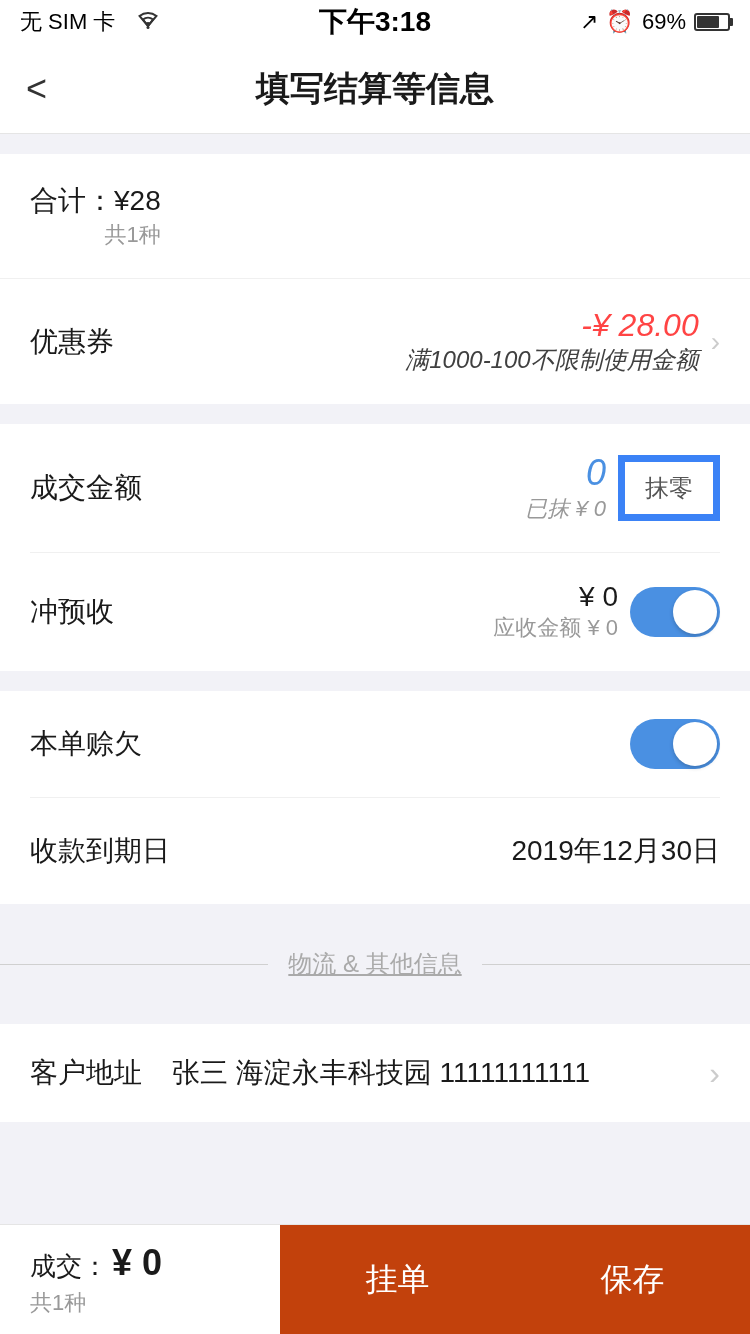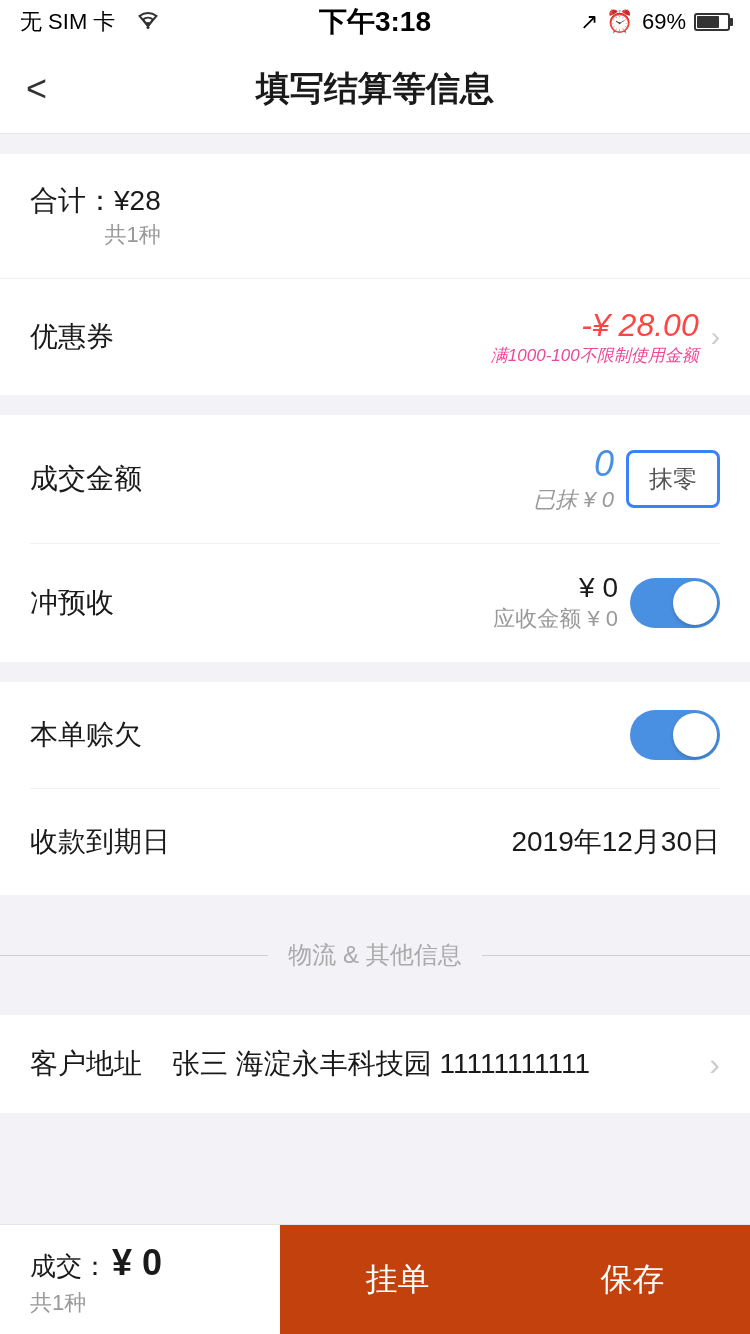--- a/index.html
+++ b/index.html
@@ -172,22 +172,22 @@
     .row-value {
       text-align: right;
       font-style: italic;
     }
     .discount-amount {
       font-size: 32px;
       color: #ff4444;
       font-weight: 500;
     }
     .discount-desc {
-      font-size: 17px;
-      color: #ec4899;
+      font-size: 24px;
+      color: #404040;
     }
     .chevron {
       font-size: 28px;
       color: #ccc;
     }
 
     
     .amount-input {
       font-size: 36px;
       color: #4a90e2;
@@ -195,22 +195,22 @@
       border: none;
       outline: none;
       text-align: right;
       width: 80px;
     }
     .amount-subtext {
       font-size: 22px;
       color: #999;
     }
     .round-btn {
-      border: 3px solid #3b82f6;
-      border-radius: 8px;
+      border: 7px solid #3b82f6;
+      border-radius: 0;
       padding: 10px 20px;
       font-size: 24px;
       color: #555;
       background: #fff;
       cursor: pointer;
     }
 
     
     .toggle {
       width: 90px;
@@ -261,20 +261,21 @@
       gap: 20px;
     }
     .sep-line {
       flex: 1;
       height: 1px;
       background: #d0d0d0;
     }
     .sep-text {
       font-size: 24px;
       color: #aaa;
+      text-decoration: underline;
     }
 
     
     .address-row {
       display: flex;
       align-items: center;
       justify-content: space-between;
       padding: 30px 30px;
       background: #fff;
     }

